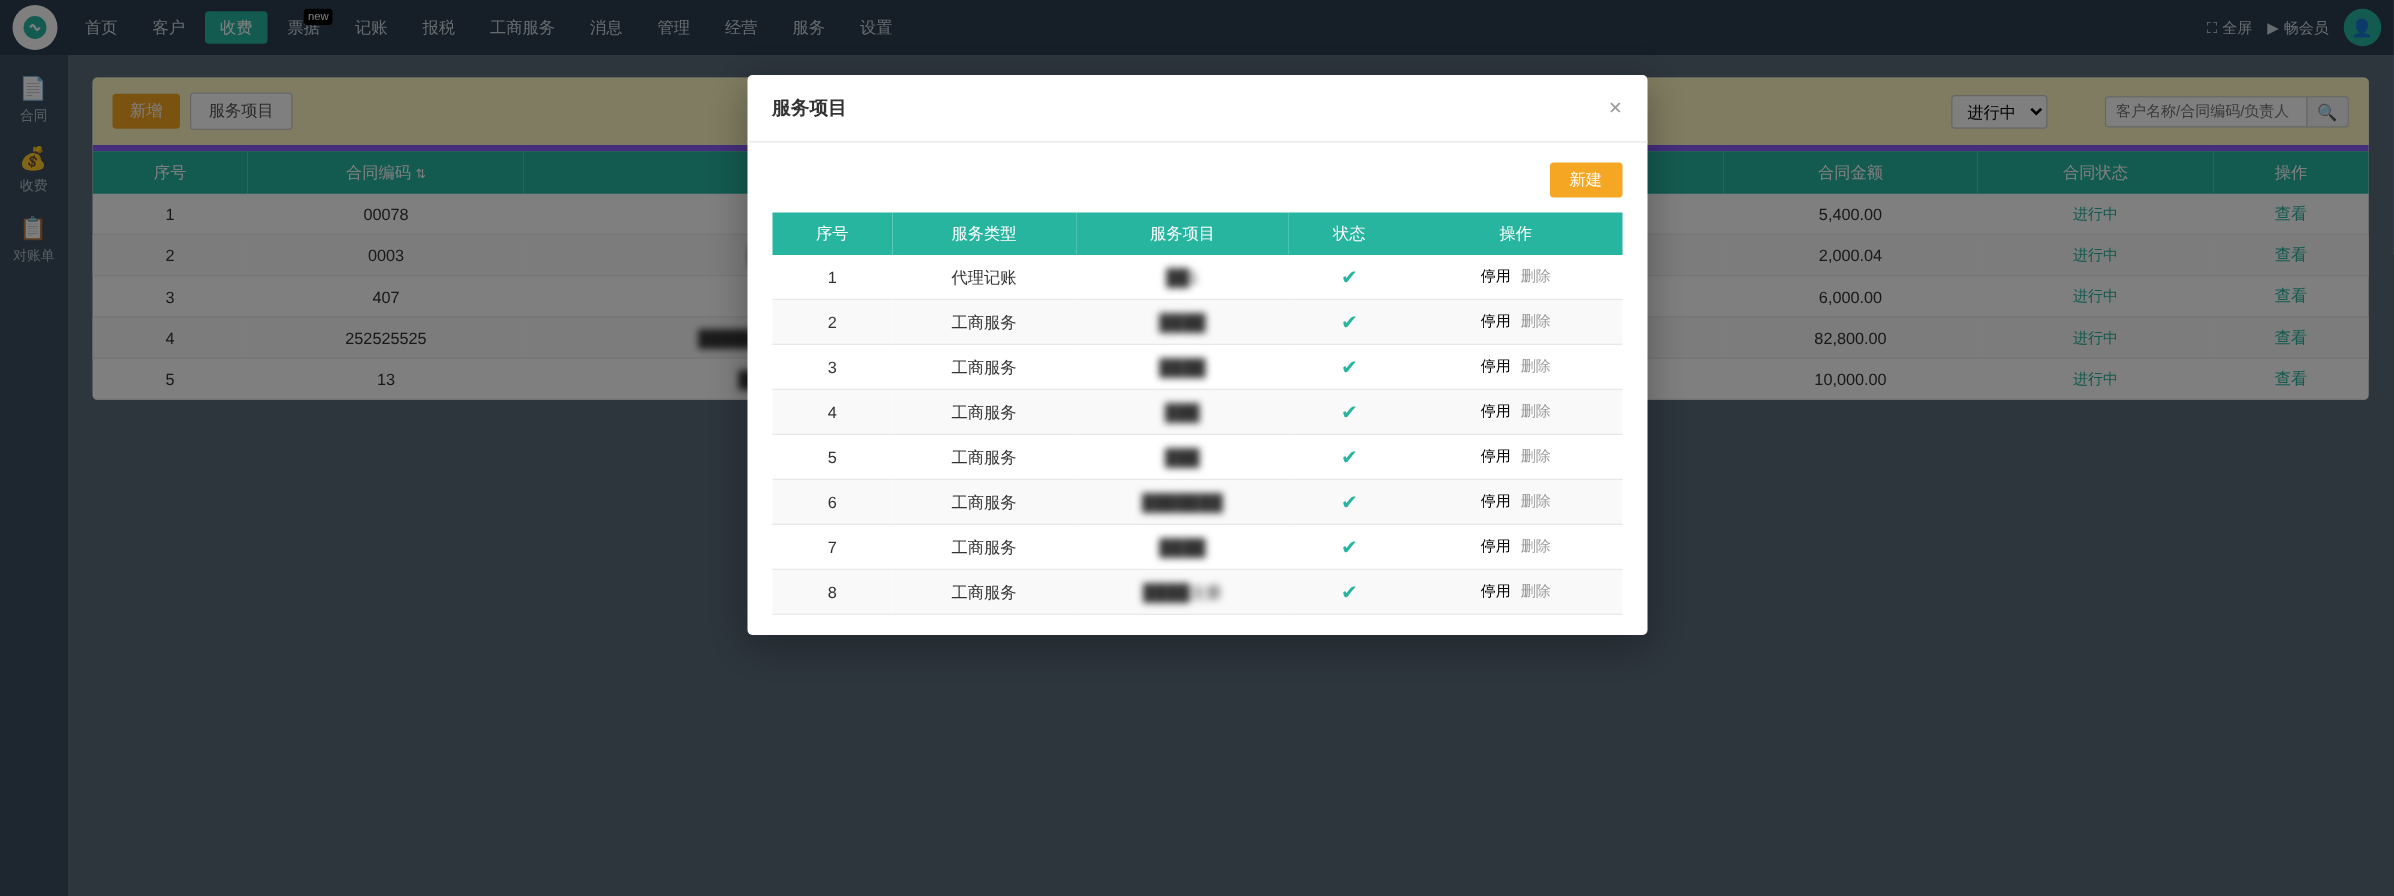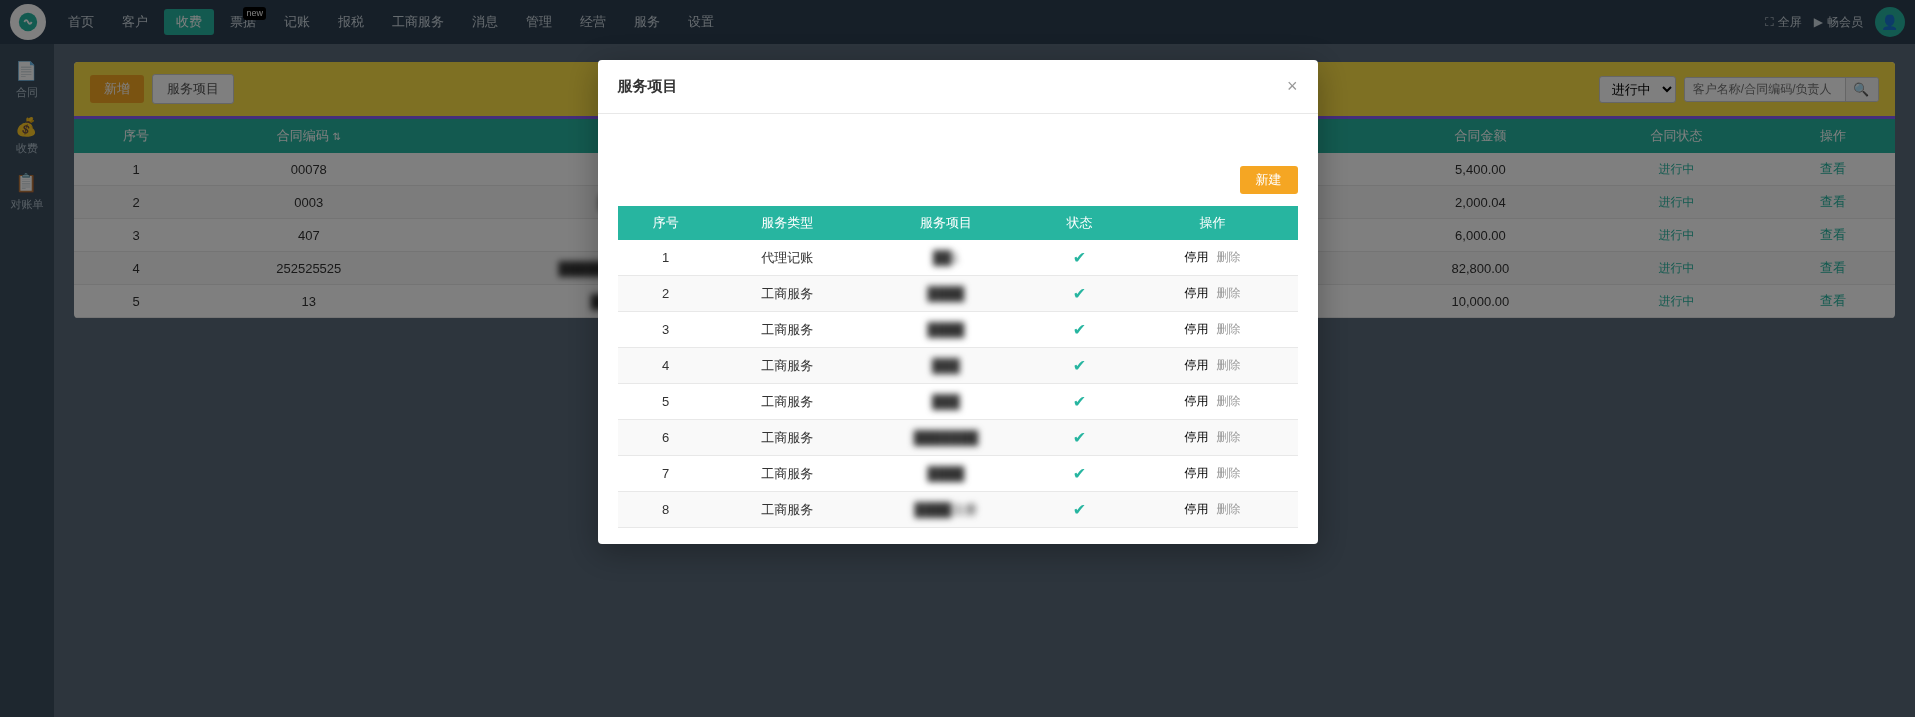--- a/index.html
+++ b/index.html
@@ -88,22 +88,22 @@
     .contract-area {
       background: #fff;
       border-radius: 4px;
       overflow: hidden;
     }
 
     
     .toolbar {
       display: flex; align-items: center; gap: 8px;
       padding: 12px 16px;
-      background: #fde047;
-      border-bottom: 3px solid #8b5cf6;
+      background: #fef9c3;
+      border-bottom: 5px solid #8b5cf6;
     }
     .btn-new-orange {
       background: #f5a623;
       color: #fff;
       border: none;
       padding: 5px 14px;
       border-radius: 3px;
       cursor: pointer;
       font-size: 13px;
     }
@@ -126,20 +126,21 @@
       border-radius: 3px;
       font-size: 13px;
       background: #fff;
     }
     .search-box {
       display: flex; align-items: center;
       border: 1px solid #ccc;
       border-radius: 3px;
       background: #fff;
       overflow: hidden;
+      margin-left: 38px;
     }
     .search-box input {
       border: none; outline: none;
       padding: 4px 8px;
       font-size: 12px;
       width: 160px;
       color: #999;
     }
     .search-box .search-btn {
       padding: 4px 8px;
@@ -234,21 +235,20 @@
       margin-bottom: 12px;
     }
     .btn-new-teal {
       background: #f5a623;
       color: #fff;
       border: none;
       padding: 5px 16px;
       border-radius: 3px;
       cursor: pointer;
       font-size: 13px;
-      margin-top: 36px;
     }
 
     
     .dialog-table {
       width: 100%;
       border-collapse: collapse;
     }
     .dialog-table thead tr {
       background: #27b5a0;
       color: #fff;

